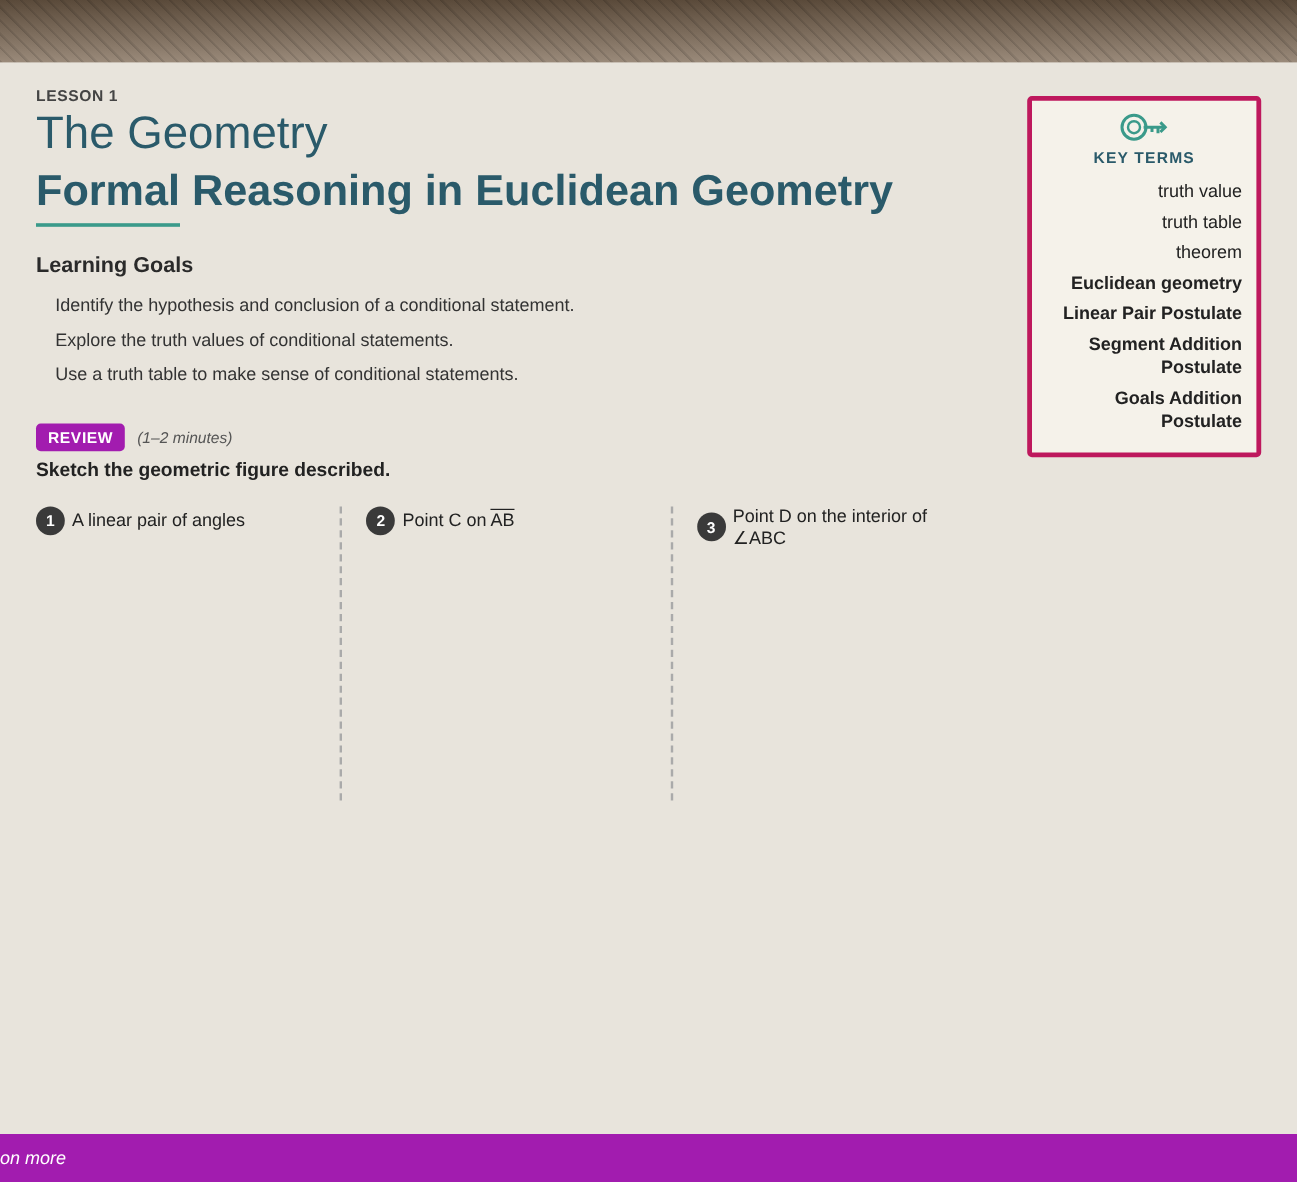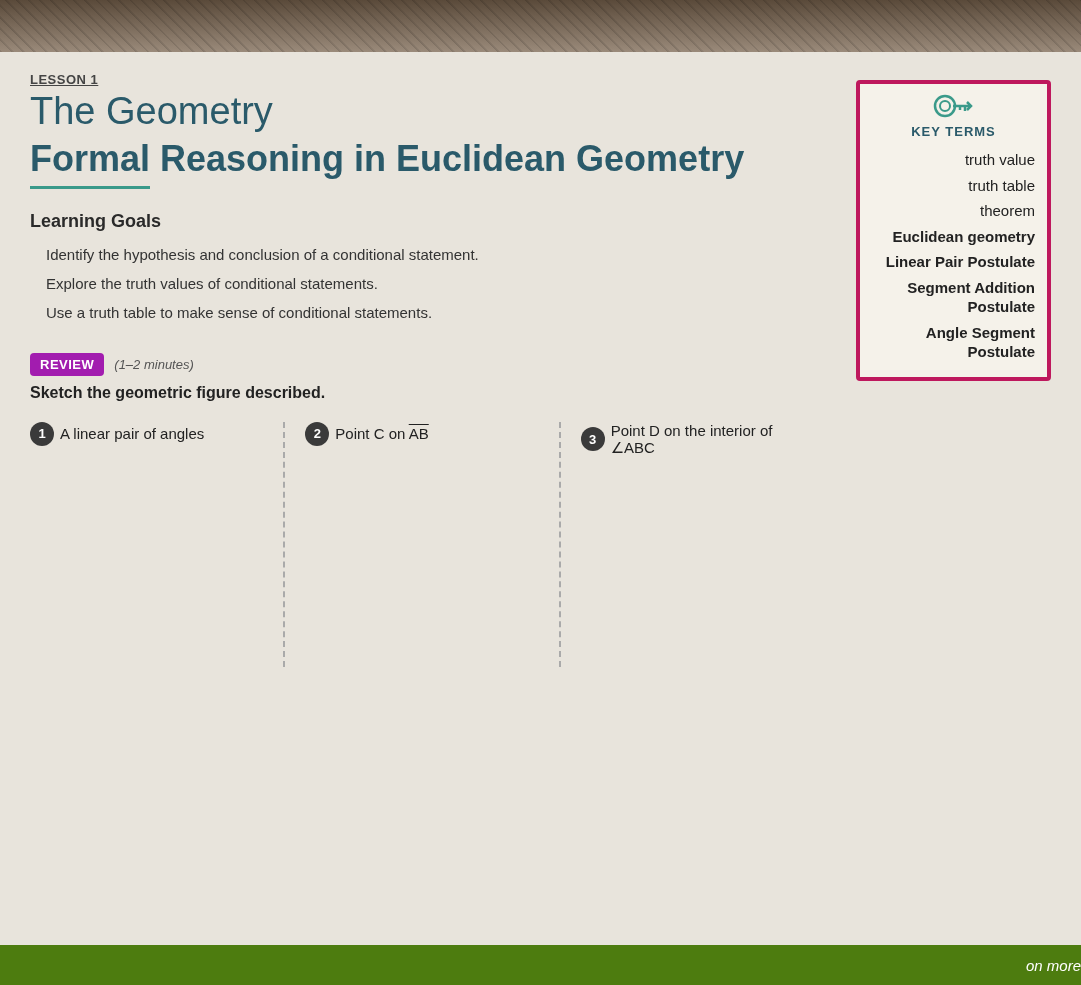--- a/index.html
+++ b/index.html
@@ -45,21 +45,20 @@
       min-width: 0;
     }
 
     .lesson-label {
       font-family: Arial, sans-serif;
       font-size: 13px;
       font-weight: bold;
       color: #444;
       letter-spacing: 0.5px;
       margin-bottom: 4px;
-      text-decoration: underline;
     }
 
     .title-main {
       font-family: Arial, sans-serif;
       font-size: 38px;
       font-weight: 300;
       color: #2a5a6a;
       margin-bottom: 4px;
       line-height: 1.1;
     }
@@ -249,24 +248,25 @@
       font-weight: bold;
     }
 
     
     .bottom-bar {
       position: absolute;
       bottom: 0;
       left: 0;
       right: 0;
       height: 40px;
-      background: #4d7c0f;
+      background: #a21caf;
       display: flex;
       align-items: center;
-      justify-content: flex-end;
+      justify-content: flex-start;
+      padding-right: 20px;
     }
 
     .bottom-more {
       font-family: Arial, sans-serif;
       font-size: 15px;
       color: white;
       font-style: italic;
     }
   </style>
 </head>
@@ -348,21 +348,21 @@
         </div>
       </div>
 
       <ul class="key-terms-list">
         <li>truth value</li>
         <li>truth table</li>
         <li>theorem</li>
         <li class="bold">Euclidean geometry</li>
         <li class="bold">Linear Pair Postulate</li>
         <li class="bold">Segment Addition Postulate</li>
-        <li class="bold">Angle Segment Postulate</li>
+        <li class="bold">Goals Addition Postulate</li>
       </ul>
     </div>
   </div>
 </div>
 
 <div class="bottom-bar">
   <span class="bottom-more">on more</span>
 </div>
 
 </body></html>

